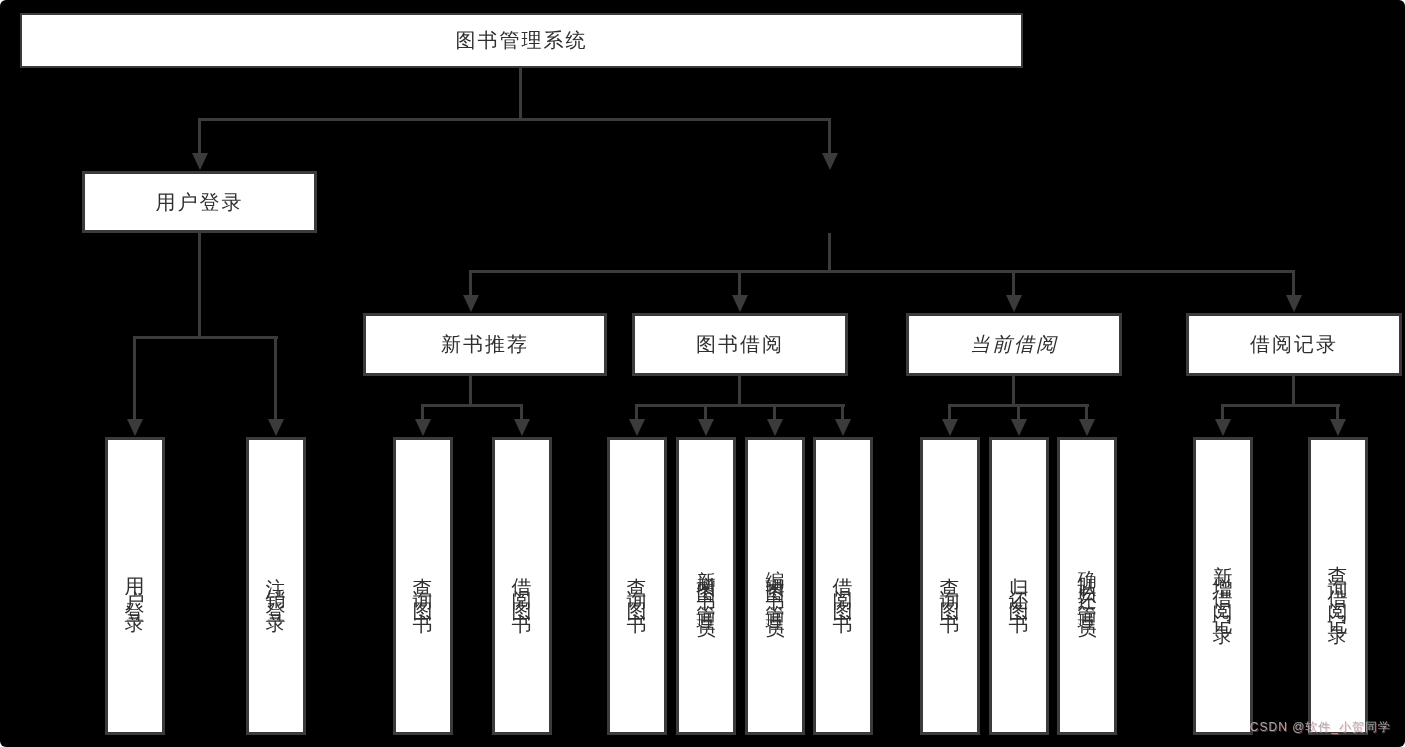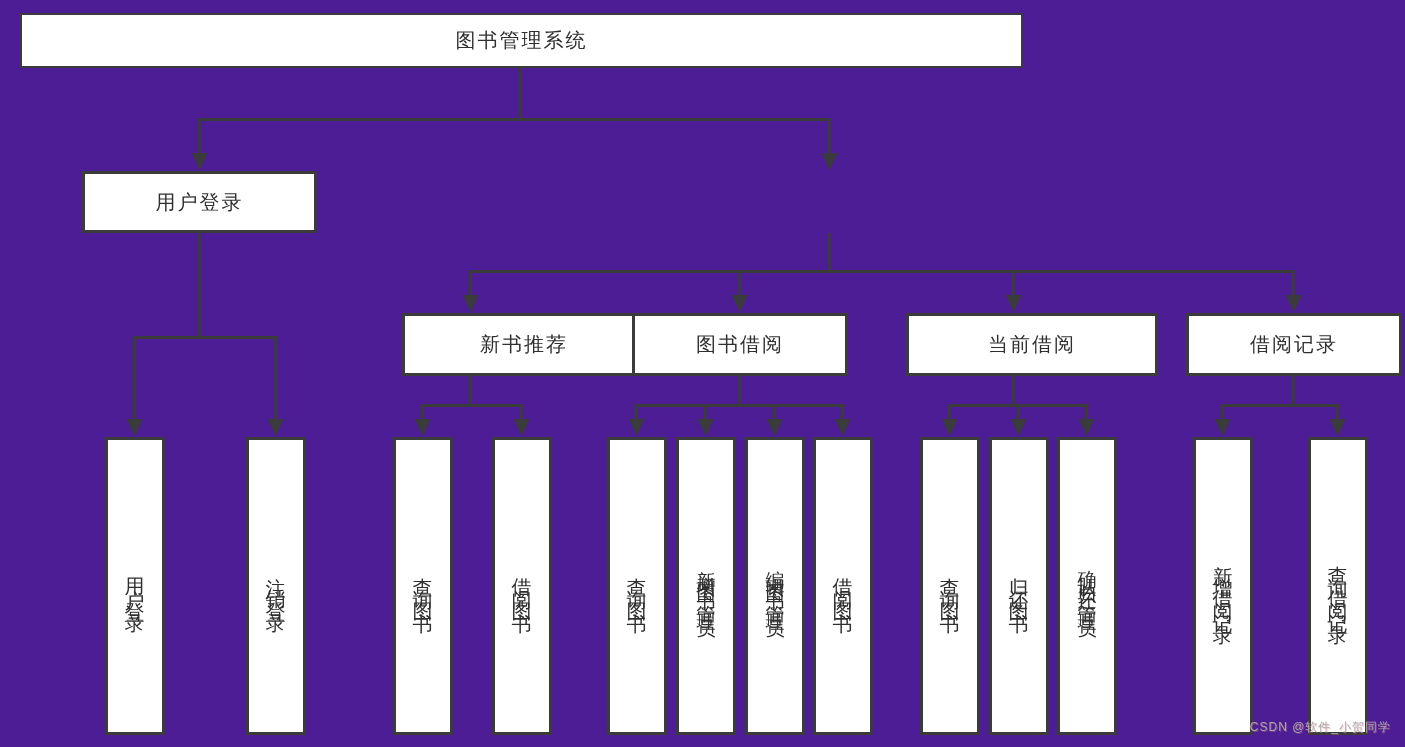--- a/index.html
+++ b/index.html
@@ -1,23 +1,24 @@
 <!DOCTYPE html>
 <html><head>
 <meta charset="utf-8">
 <style>
   html, body { margin: 0; padding: 0; background: #ffffff; }
   #canvas {
     position: relative;
     width: 1405px;
     height: 747px;
-    background: #4c1d95;
+    background: #000000;
     overflow: hidden;
     font-family: "Liberation Sans", "DejaVu Sans", sans-serif;
     color: #2f2f2f;
+    border-radius: 6px;
   }
 
   
   .box {
     position: absolute;
     box-sizing: border-box;
     background: #ffffff;
     border: 3px solid #3b3b3b;
     display: flex;
     align-items: center;
@@ -93,23 +94,23 @@
   <div class="drop" style="left:133px; top:336px; height:84px;"></div>
   <div class="drop" style="left:274px; top:336px; height:84px;"></div>
 
   <div class="v-line" style="left:828px; top:233px; height:37px;"></div>
   <div class="h-line" style="left:469px; top:270px; width:826px;"></div>
   <div class="drop" style="left:469px; top:270px; height:26px;"></div>
   <div class="drop" style="left:738px; top:270px; height:26px;"></div>
   <div class="drop" style="left:1012px; top:270px; height:26px;"></div>
   <div class="drop" style="left:1292px; top:270px; height:26px;"></div>
 
-  <div class="box" style="left:363px; top:313px; width:244px; height:63px;margin-left:39px;">新书推荐</div>
+  <div class="box" style="left:363px; top:313px; width:244px; height:63px;">新书推荐</div>
   <div class="box" style="left:632px; top:313px; width:216px; height:63px;text-align:right;">图书借阅</div>
-  <div class="box" style="left:906px; top:313px; width:252px; height:63px;">当前借阅</div>
+  <div class="box" style="left:906px; top:313px; width:216px; height:63px;font-style:italic;">当前借阅</div>
   <div class="box" style="left:1186px; top:313px; width:216px; height:63px;">借阅记录</div>
 
   <div class="v-line" style="left:469px; top:376px; height:28px;"></div>
   <div class="h-line" style="left:421px; top:404px; width:102px;"></div>
   <div class="drop" style="left:421px; top:404px; height:16px;"></div>
   <div class="drop" style="left:520px; top:404px; height:16px;"></div>
 
   <div class="v-line" style="left:738px; top:376px; height:28px;"></div>
   <div class="h-line" style="left:635px; top:404px; width:210px;"></div>
   <div class="drop" style="left:635px; top:404px; height:16px;"></div>

